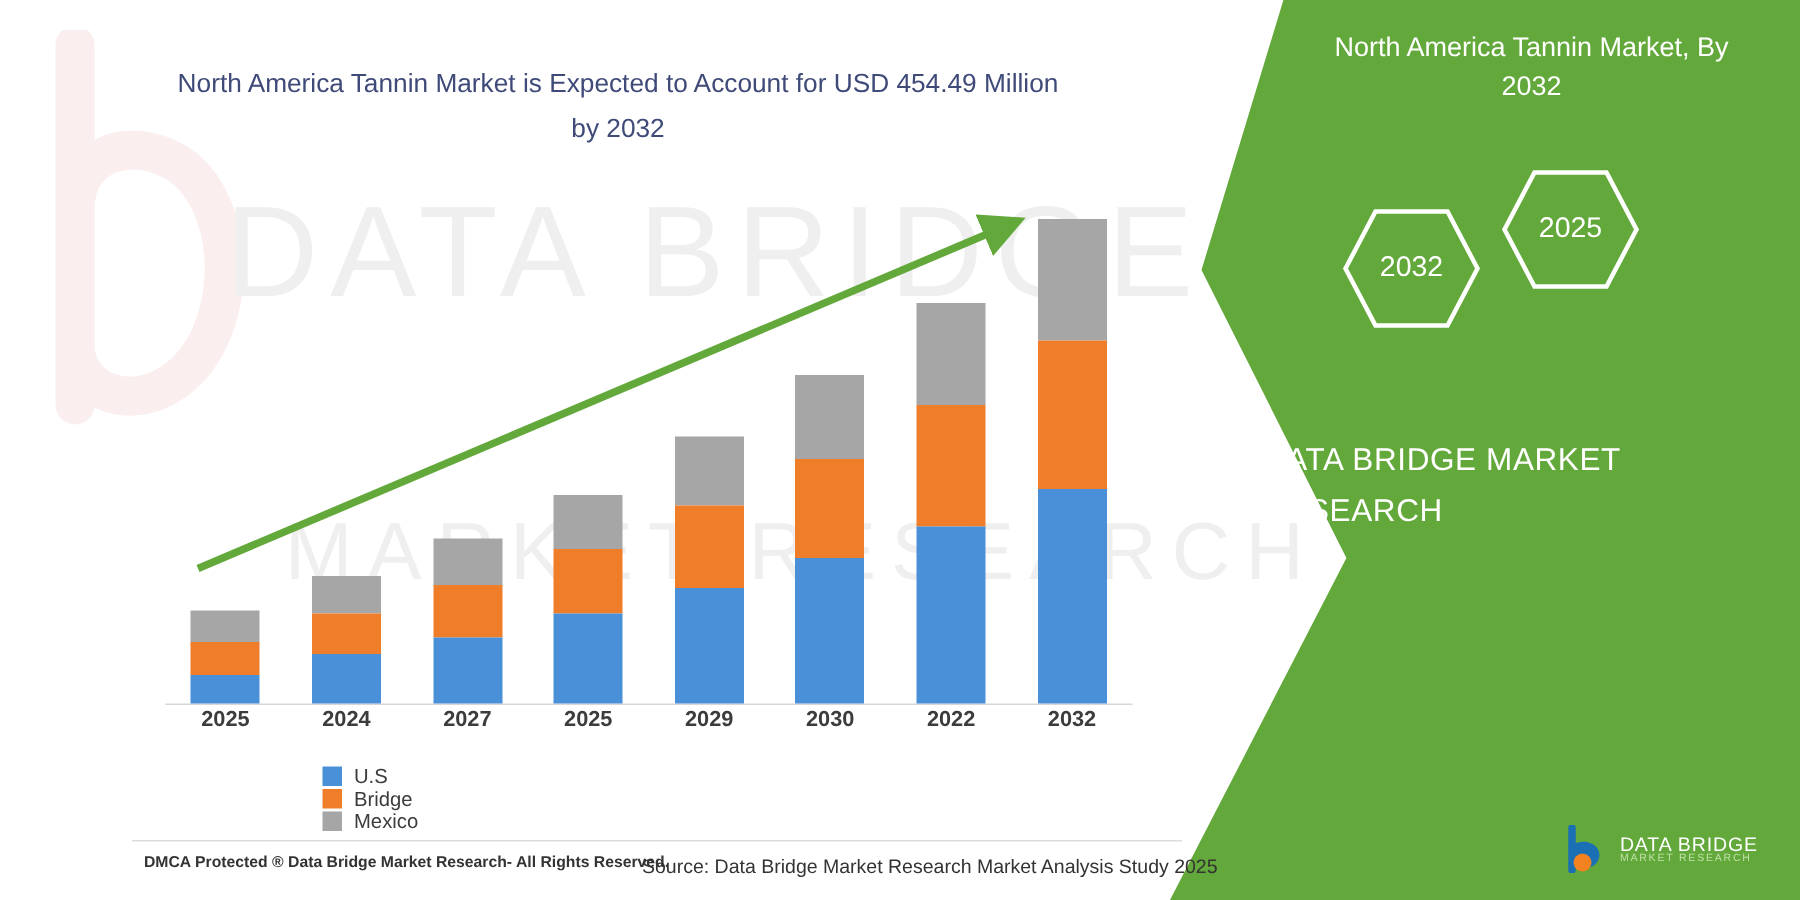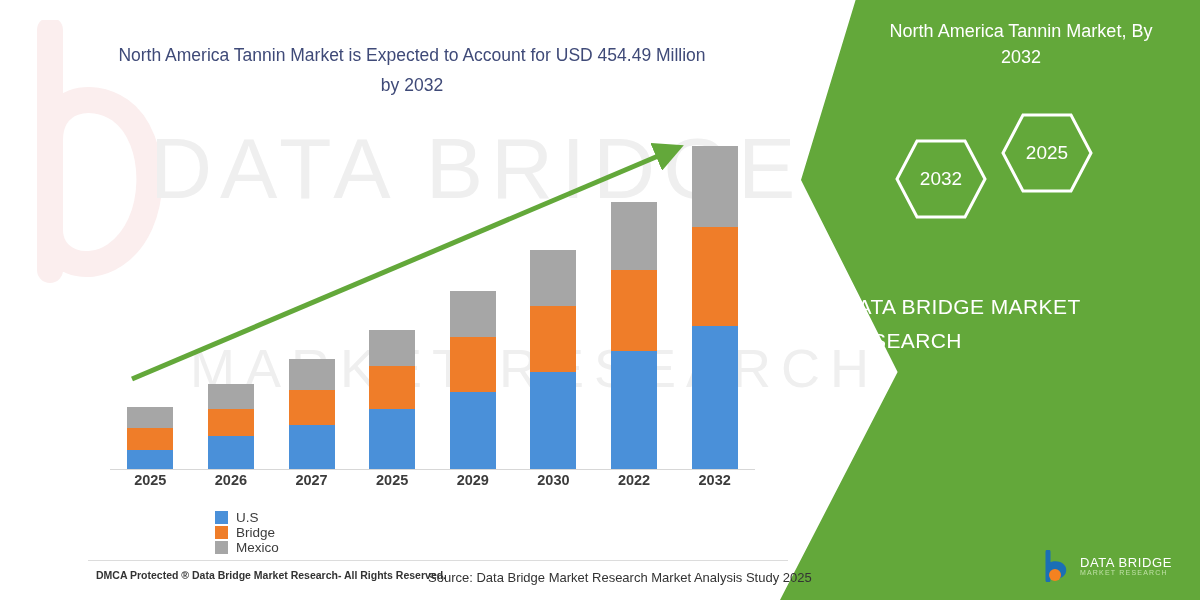--- a/index.html
+++ b/index.html
@@ -367,21 +367,21 @@
             <div class="bar">
               <div class="seg" style="background: rgb(166, 166, 166); height: 81.2824px;"></div>
               <div class="seg" style="background: rgb(239, 125, 41); height: 98.7px;"></div>
               <div class="seg" style="background: rgb(74, 144, 217); height: 143.212px;"></div>
             </div>
           </div>
         </div>
     </div>
     <div class="xlabels" id="xlabels">
         <div class="xlabel">2025</div>
-        <div class="xlabel">2026</div>
+        <div class="xlabel">2024</div>
         <div class="xlabel">2027</div>
         <div class="xlabel">2025</div>
         <div class="xlabel">2029</div>
         <div class="xlabel">2030</div>
         <div class="xlabel">2022</div>
         <div class="xlabel">2032</div>
       </div>
   </div>
 
   <div class="arrow">

